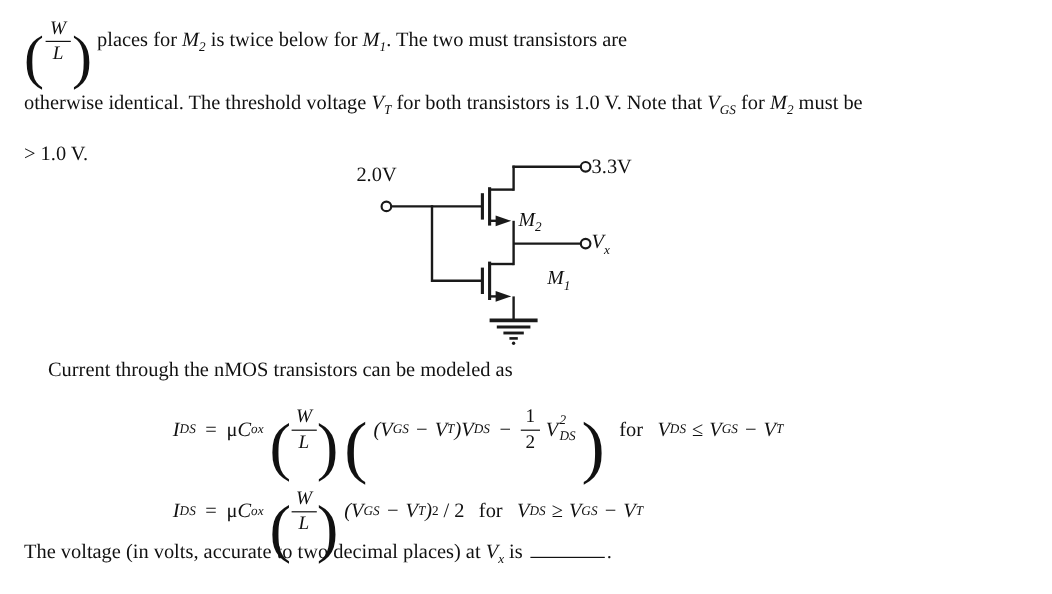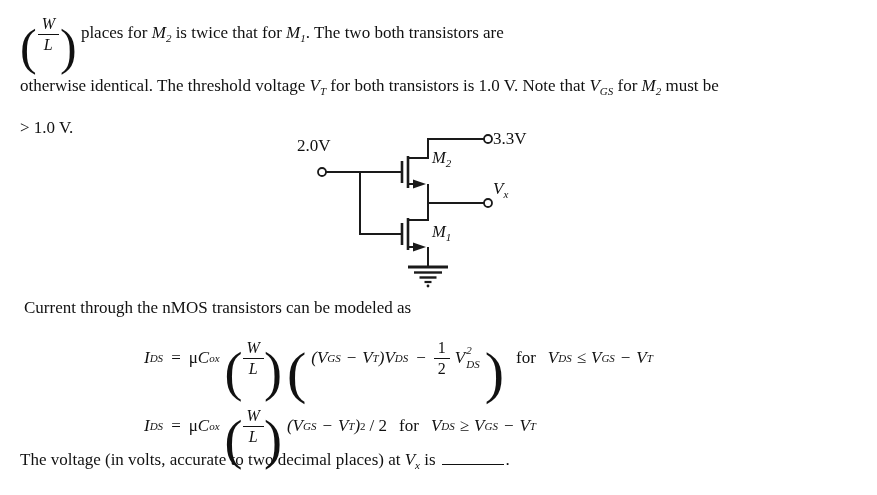--- a/index.html
+++ b/index.html
@@ -27,26 +27,26 @@
   .p54 { font-size:54px; }
   .p58 { font-size:58px; }
   .frac { display:inline-flex; flex-direction:column; align-items:center; text-align:center; font-size:16px; }
   .frac .num { border-bottom:1.4px solid #111; padding:0 4px 1px; line-height:1.1; }
   .frac .den { padding-top:1px; line-height:1.1; }
 
   
   .clabel { position:absolute; line-height:1.15; }
   #lbl-vin  { left:297px; top:136px; }
   #lbl-vdd  { left:493px; top:129px; }
-  #lbl-m2   { left:432px; top:149px; font-size:16.5px;font-family:Liberation Serif, serif; }
-  #lbl-m1   { left:432px; top:223px; font-size:16.5px; }
-  #lbl-vx   { left:493px; top:179px; }
-
-  
-  #model-intro { left:24px; top:297px; line-height:22px; }
+  #lbl-m2   { left:432px; top:174px; font-size:16.5px;font-family:Liberation Serif, serif; }
+  #lbl-m1   { left:456px; top:223px; font-size:16.5px; }
+  #lbl-vx   { left:493px; top:192px; }
+
+  
+  #model-intro { left:40px; top:297px; line-height:22px; }
   .eq { position:absolute; display:flex; align-items:center; gap:5px; }
   #eq1 { left:144px; top:327px; height:62px; }
   #eq2 { left:144px; top:398px; height:56px; }
   .grp { display:inline-flex; align-items:center; }
   .op  { margin:0 5px; }
   .opt { margin:0 3px; }
   .kw  { margin:0 7px; font-style:normal; }
   .supsub { display:inline-flex; flex-direction:column; align-items:flex-start;
             font-size:11px; line-height:1.25; margin-left:1px; font-style:italic; }
   .div2 { white-space:pre; margin-left:4px; }
@@ -65,22 +65,22 @@
   <span class="wlgroup">
     <span class="bigp p50">(</span>
     <span class="frac mi">
       <span class="num">W</span>
       <span class="den">L</span>
     </span>
     <span class="bigp p50">)</span>
   </span>
   <span>places for</span>
   <span class="mi"><span>M</span><sub>2</sub></span>
-  <span>is twice that for</span>
-  <span class="mi"><span>M</span><sub>1</sub></span><span>. The two both transistors are</span>
+  <span>is twice below for</span>
+  <span class="mi"><span>M</span><sub>1</sub></span><span>. The two must transistors are</span>
 </div>
 
 <div class="abs nowrap" id="line2">
   <span>otherwise identical. The threshold voltage</span>
   <span class="mi"><span>V</span><sub>T</sub></span>
   <span>for both transistors is 1.0 V. Note that</span>
   <span class="mi"><span>V</span><sub>GS</sub></span>
   <span>for</span>
   <span class="mi"><span>M</span><sub>2</sub></span>
   <span>must be</span>

